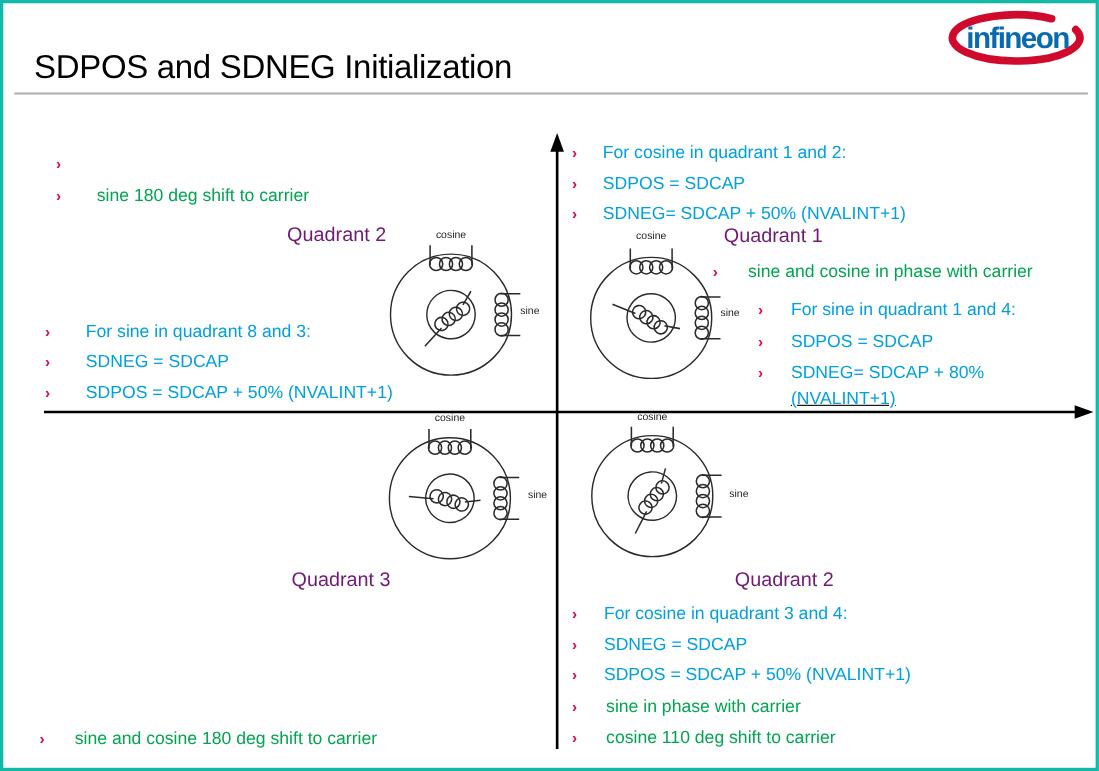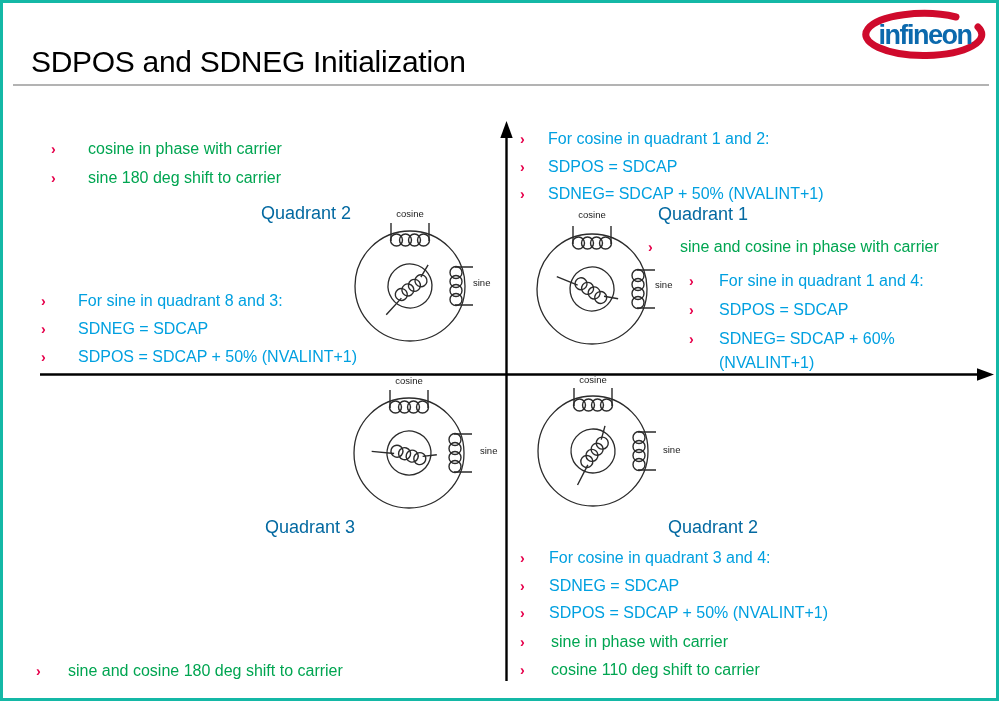--- a/index.html
+++ b/index.html
@@ -8,21 +8,21 @@
     font-family:"Liberation Sans", sans-serif; overflow:hidden;
     border:3px solid #14b8a6; box-sizing:border-box;
   }
   .title{
     position:absolute; left:28px; top:42px; font-size:30px; color:#000;
     letter-spacing:-0.3px; white-space:nowrap;
   }
   .divider{position:absolute; left:10px; top:81px; width:976px; height:2px; background:#b3b3b3;}
   .logo{position:absolute; left:856px; top:5px; width:134px; height:54px;}
   .axes{position:absolute; left:0; top:0; z-index:1; pointer-events:none;}
-  .qlabel{position:absolute; z-index:3; font-size:18px; color:#0369a1; white-space:nowrap;}
+  .qlabel{position:absolute; z-index:3; font-size:18px; color:#701a75; white-space:nowrap;}
   .resolver{position:absolute; width:130px; height:130px; z-index:2;}
   .coil-label{position:absolute; z-index:3; font-size:9.5px; color:#1a1a1a; white-space:nowrap;}
   .coil-label.center{transform:translateX(-50%);}
   .note{
     position:absolute; z-index:4; display:flex; align-items:baseline;
     font-size:16px; line-height:20px; white-space:nowrap;
   }
   .note .b{color:var(--bullet-pink,#E6004B); font-weight:700; font-size:14px; flex:0 0 auto;}
   .note.green .t{color:var(--green,#00A551);}
   .note.cyan  .t{color:var(--cyan,#00A0E0);}
@@ -172,21 +172,20 @@
   <span class="coil-label" style="left:470px; top:274px;">sine</span>
   <span class="coil-label center" style="left:589px; top:206px;">cosine</span>
   <span class="coil-label" style="left:652px; top:276px;">sine</span>
   <span class="coil-label center" style="left:406px; top:372px;">cosine</span>
   <span class="coil-label" style="left:477px; top:442px;">sine</span>
   <span class="coil-label center" style="left:590px; top:371px;">cosine</span>
   <span class="coil-label" style="left:660px; top:441px;">sine</span>
 
   <div class="note green" style="left:48px; top:136px;">
     <span class="b" style="width:37px;">›</span>
-    <span class="t">cosine in phase with carrier</span>
   </div>
   <div class="note green" style="left:48px; top:165px;">
     <span class="b" style="width:37px;">›</span>
     <span class="t">sine 180 deg shift to carrier</span>
   </div>
 
   <div class="note cyan" style="left:517px; top:126px;">
     <span class="b" style="width:28px;">›</span>
     <span class="t">For cosine in quadrant 1 and 2:</span>
   </div>
@@ -220,23 +219,23 @@
   <div class="note cyan" style="left:686px; top:268px;">
     <span class="b" style="width:30px;">›</span>
     <span class="t">For sine in quadrant 1 and 4:</span>
   </div>
   <div class="note cyan" style="left:686px; top:297px;">
     <span class="b" style="width:30px;">›</span>
     <span class="t">SDPOS = SDCAP</span>
   </div>
   <div class="note cyan" style="left:686px; top:326px;">
     <span class="b" style="width:30px;">›</span>
-    <span class="t">SDNEG= SDCAP + 60%</span>
-  </div>
-  <div class="note cyan" style="left:716px; top:350px;">
+    <span class="t">SDNEG= SDCAP + 80%</span>
+  </div>
+  <div class="note cyan" style="left:716px; top:350px;text-decoration:underline;">
     <span class="t">(NVALINT+1)</span>
   </div>
 
   <div class="note cyan" style="left:517px; top:545px;">
     <span class="b" style="width:29px;">›</span>
     <span class="t">For cosine in quadrant 3 and 4:</span>
   </div>
   <div class="note cyan" style="left:517px; top:573px;">
     <span class="b" style="width:29px;">›</span>
     <span class="t">SDNEG = SDCAP</span>

